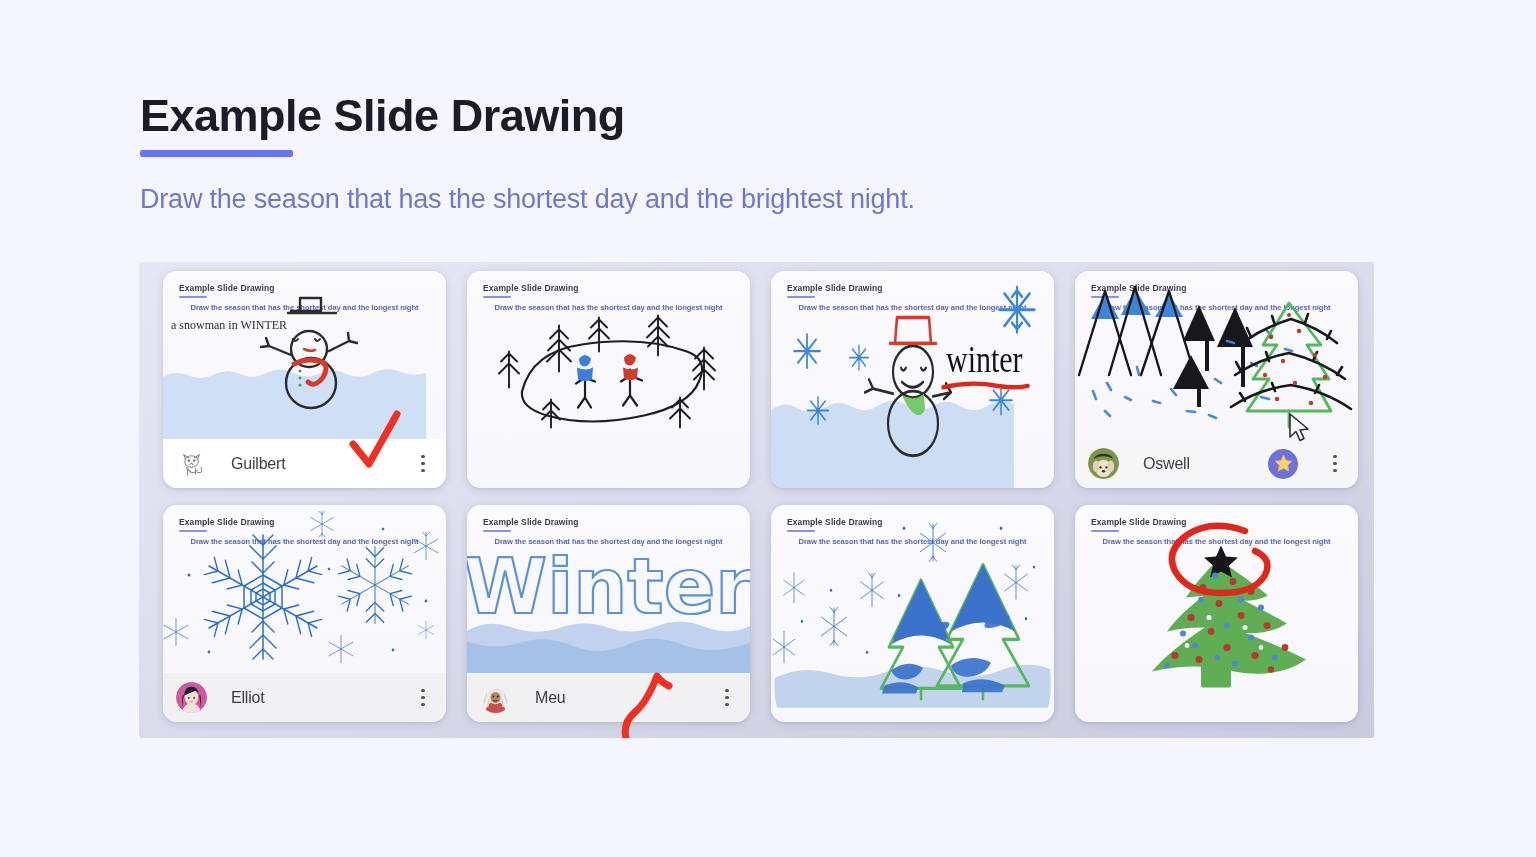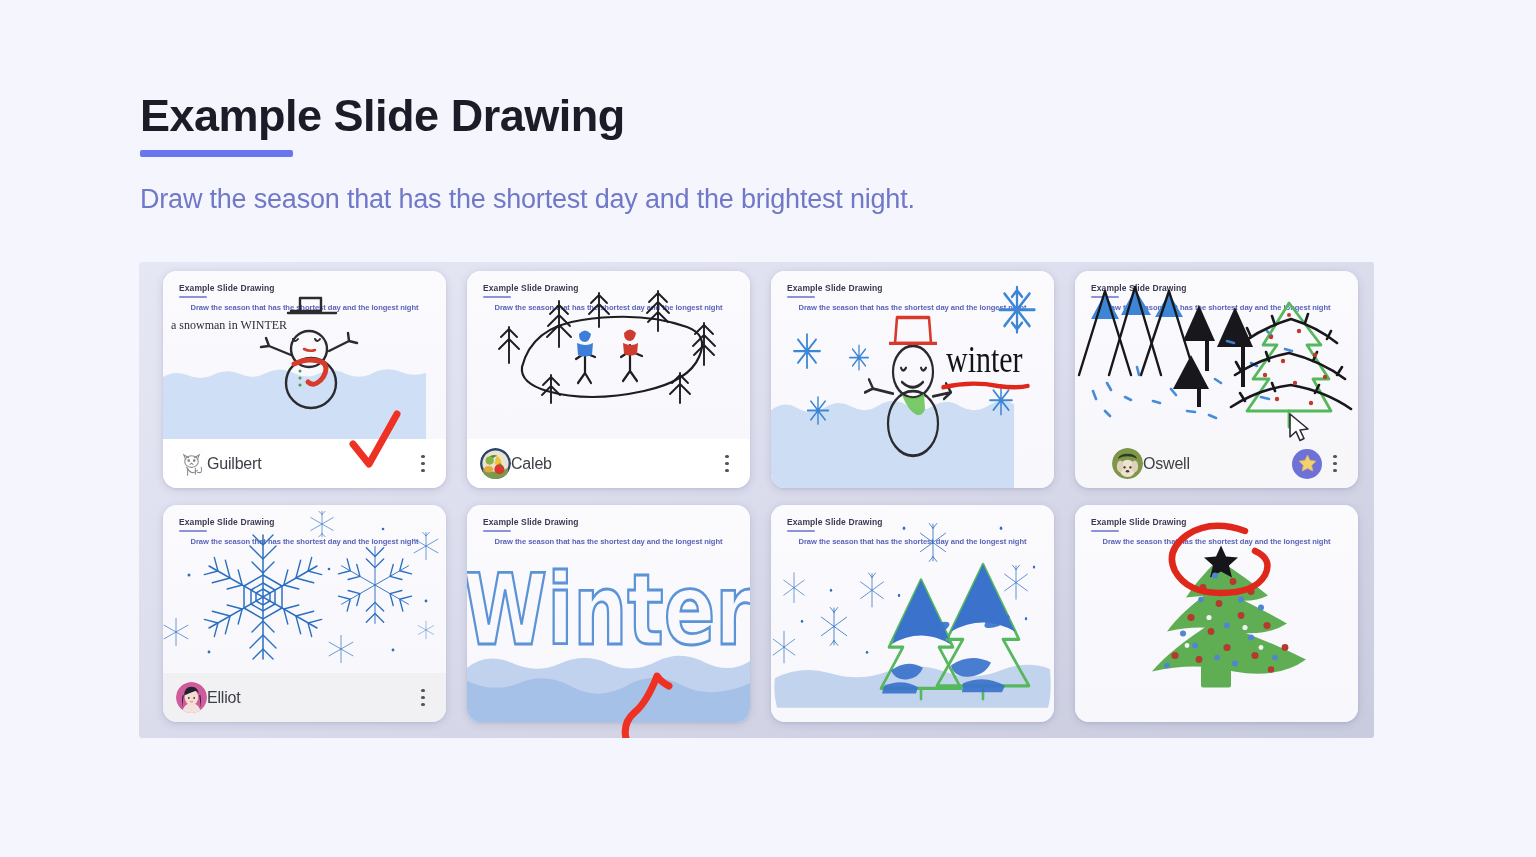--- a/index.html
+++ b/index.html
@@ -52,21 +52,21 @@
     width: 283px; height: 217px;
     background: #ffffff;
     border-radius: 14px;
     box-shadow: 0 2px 10px rgba(60,60,110,.14), 0 1px 3px rgba(60,60,110,.10);
     overflow: hidden;
     display: flex; flex-direction: column;
   }
   .cell.dim .card { background: #f1f1f4; }
   .cell.dim .card .card-footer { background: #f1f1f4; justify-content: flex-end; }
   .cell.dim2 .card { background: #f7f7f9; }
-  .cell.dim2 .card .card-footer { background: #f7f7f9; margin-left: 24px; }
+  .cell.dim2 .card .card-footer { background: #f7f7f9; }
 
   .slide {
     position: relative; flex: 1 1 auto;
     background: linear-gradient(180deg, #fbfbfe 0%, #f7f7fc 100%);
     overflow: hidden;
   }
   .slide-title {
     position: absolute; left: 16px; top: 12px;
     font-size: 8.5px; font-weight: 600; color: #3a3a52; letter-spacing: .1px;
   }
@@ -78,21 +78,21 @@
     position: absolute; left: 0; right: 0; top: 32px;
     text-align: center;
     font-size: 7.6px; font-weight: 600; color: #5b63b8; letter-spacing: -.05px;
   }
   .slide-art { position: absolute; inset: 0; }
   .slide-art svg { position: absolute; inset: 0; width: 100%; height: 100%; }
 
   .card-footer {
     position: relative; flex: 0 0 49px;
     background: #ffffff;
-    display: flex; align-items: center; gap: 0;
+    display: flex; align-items: center; gap: 24px;
     padding: 0 14px 0 13px;
   }
   .avatar {
     width: 31px; height: 31px; border-radius: 50%;
     flex: 0 0 31px; overflow: hidden; position: relative;
     background: #e8e8ee;
   }
   .avatar svg { width: 100%; height: 100%; display: block; }
   .student-name {
     font-size: 16px; font-weight: 500; color: #3e4048; letter-spacing: -.2px;
@@ -212,41 +212,20 @@
                   </g>
                   <path d="M118 76 v26 M118 82 l-9 6 M118 82 l10 4 M118 102 l-7 10 M118 102 l6 10"></path>
                   <path d="M163 74 v26 M163 80 l-9 6 M163 80 l12 5 M163 100 l-7 10 M163 100 l7 10"></path>
                 </g>
                 <path d="M112 63 q6 -7 12 0 q-1 7 -6 8 q-6 0 -6 -8 Z" fill="#3d7fd8"></path>
                 <path d="M110 72 q9 4 16 0 l-1 12 q-8 3 -14 0 Z" fill="#3d7fd8"></path>
                 <path d="M157 62 q6 -7 12 0 q-1 7 -6 8 q-6 0 -6 -8 Z" fill="#cf3b2c"></path>
                 <path d="M156 72 q9 4 15 0 l-1 11 q-7 3 -13 0 Z" fill="#cf3b2c"></path>
               </svg>
             </div>
-          </div>
-          <div class="card-footer">
-            <div class="avatar">
-              <svg viewBox="0 0 32 32">
-                <circle cx="16" cy="16" r="16" fill="#2d4470"></circle>
-                <circle cx="16" cy="16" r="13.5" fill="#eae3cf"></circle>
-                <path d="M3 20 q13 9 26 0 v12 H3 Z" fill="#7c9a4e"></path>
-                <path d="M6 14 q4 -9 12 -6 q-7 2 -8 9 Z" fill="#4e8c3a"></path>
-                <circle cx="10" cy="13" r="4.2" fill="#88b24a"></circle>
-                <path d="M17 8 q6 3 5 10 q-4 2 -7 -2 Z" fill="#f0c23c"></path>
-                <circle cx="20" cy="22" r="5.2" fill="#d53a2c"></circle>
-                <path d="M20 16 q2 1 1 3" stroke="#4e8c3a" stroke-width="1.4" fill="none"></path>
-                <ellipse cx="9" cy="22" rx="4.5" ry="3.4" fill="#e8a93a"></ellipse>
-              </svg>
-            </div>
-            <div class="student-name">Caleb</div>
-            <div class="kebab">
-                <i></i>
-                <i></i>
-                <i></i>
-              </div>
           </div>
         </div>
       </div>
 
       <div class="cell">
         <div class="card">
           <div class="slide">
             <div class="slide-title">Example Slide Drawing</div>
             <div class="slide-title-rule"></div>
             <div class="slide-prompt">Draw the season that has the shortest day and the longest night</div>
@@ -477,20 +456,42 @@
             <div class="slide-title">Example Slide Drawing</div>
             <div class="slide-title-rule"></div>
             <div class="slide-prompt">Draw the season that has the shortest day and the longest night</div>
             <div class="slide-art">
               <svg viewBox="0 0 283 168" preserveAspectRatio="none">
                 <path d="M0 126 q20 -12 44 -4 q24 9 48 1 q26 -9 50 0 q24 8 48 -2 q24 -9 48 1 q24 9 45 -1 V168 H0 Z" fill="#aec6e8" opacity=".75"></path>
                 <path d="M0 136 q26 10 52 2 q26 -9 54 3 q28 11 56 -2 q26 -11 54 1 q28 11 67 -2 V168 H0 Z" fill="#93b6e2" opacity=".6"></path>
                 <text x="141" y="108" text-anchor="middle" font-family="'DejaVu Sans',sans-serif" font-size="76" font-weight="700" fill="none" stroke="#5b93d6" stroke-width="2.2" style="paint-order:stroke">Winter</text>
               </svg>
             </div>
+          </div>
+          <div class="card-footer">
+            <div class="avatar">
+              <svg viewBox="0 0 32 32">
+                  <rect width="32" height="32" fill="#f2f1ee"></rect>
+                <path d="M5 32 q2 -12 11 -12 q9 0 11 12 Z" fill="#ca5050"></path>
+                <ellipse cx="16" cy="14.5" rx="8" ry="8.5" fill="#ebe8e2"></ellipse>
+                <ellipse cx="16" cy="16" rx="5.2" ry="5.8" fill="#b8856a"></ellipse>
+                <circle cx="13.8" cy="15" r="1" fill="#2a2219"></circle>
+                  <circle cx="18.2" cy="15" r="1" fill="#2a2219"></circle>
+                <path d="M13.8 19 q2.2 1.6 4.4 0" stroke="#2a2219" stroke-width="1" fill="none"></path>
+                <g stroke="#d6d3cd" stroke-width="1.6">
+                    <path d="M4 22 l3 -10 M28 22 l-3 -10 M8 26 l1 -8 M24 26 l-1 -8"></path>
+                  </g>
+              </svg>
+            </div>
+            <div class="student-name">Meu</div>
+            <div class="kebab">
+                <i></i>
+                <i></i>
+                <i></i>
+              </div>
           </div>
         </div>
         <div class="annot">
           <svg style="left:172px; top:160px;" width="70" height="90" viewBox="0 0 70 90">
             <path d="M12 86 q-6 -18 8 -30 q12 -10 22 -36 q4 6 12 10" fill="none" stroke="#ef3124" stroke-width="7" stroke-linecap="round" stroke-linejoin="round"></path>
           </svg>
         </div>
       </div>
 
       <div class="cell dim">

